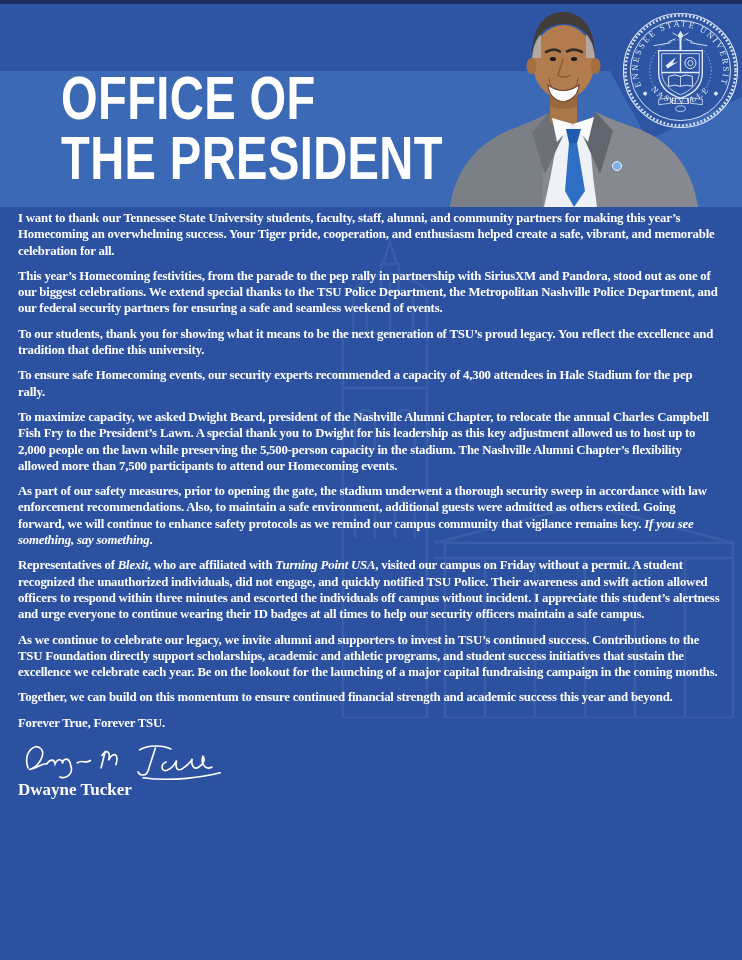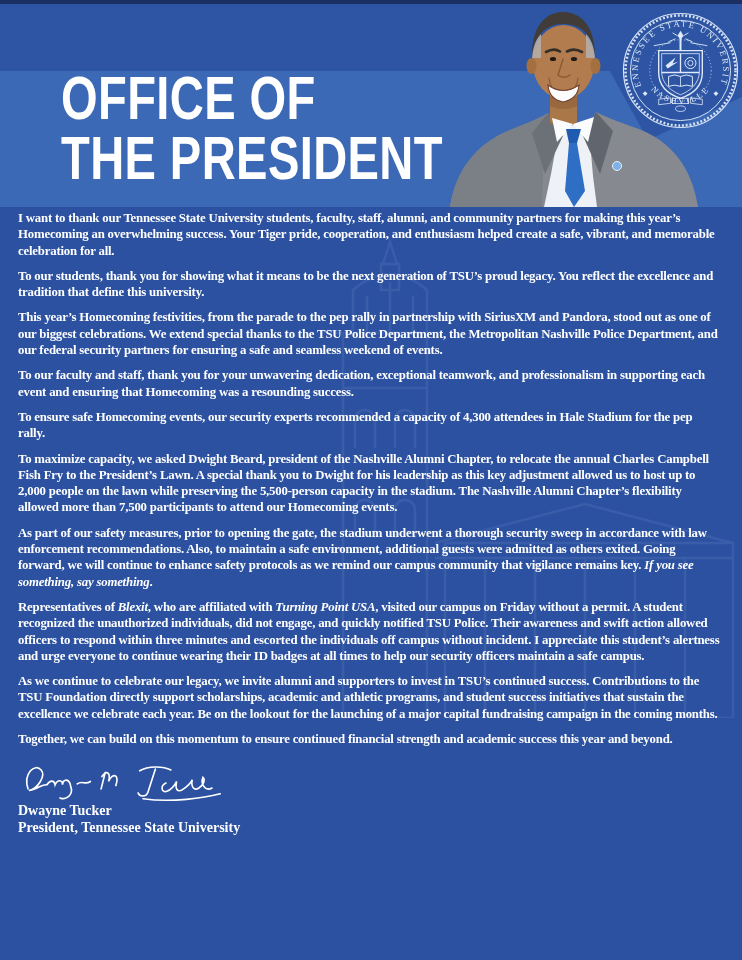--- a/index.html
+++ b/index.html
@@ -41,21 +41,21 @@
     position:absolute;left:0;top:210px;width:742px;z-index:2;
     padding:0 21px 0 18px;color:var(--text);
   }
   .para,.closing{
     margin:0 0 9px;font-weight:700;
     font-size:12.8px;line-height:16.3px;letter-spacing:-.2px;
   }
   .para em{font-style:italic;}
   .closing{margin:7px 0 2px;}
   .signature-svg{display:block;margin:4px 0 0 0;}
-  .sig-name,.sig-title{font-weight:700;font-size:14px;line-height:17px;}
+  .sig-name,.sig-title{font-weight:700;font-size:17px;line-height:17px;}
 </style>
 </head>
 <body>
 
 <div class="page">
   <div class="top-strip"></div>
 
   <div class="header">
     <div class="band"></div>
     <div class="band-notch"></div>
@@ -173,39 +173,38 @@
       <line x1="240" y1="320" x2="240" y2="480"></line>
       <line x1="290" y1="320" x2="290" y2="480"></line>
       <line x1="340" y1="320" x2="340" y2="480"></line>
       <line x1="390" y1="320" x2="390" y2="480"></line>
     </g>
   </svg>
 
   <div class="letter">
     <div>
         <p class="para"><span>I want to thank our Tennessee State University students, faculty, staff, alumni, and community partners for making this year’s Homecoming an overwhelming success. Your Tiger pride, cooperation, and enthusiasm helped create a safe, vibrant, and memorable celebration for all.</span></p>
+        <p class="para"><span>This year’s Homecoming festivities, from the parade to the pep rally in partnership with SiriusXM and Pandora, stood out as one of our biggest celebrations. We extend special thanks to the TSU Police Department, the Metropolitan Nashville Police Department, and our federal security partners for ensuring a safe and seamless weekend of events.</span></p>
         <p class="para"><span>To our students, thank you for showing what it means to be the next generation of TSU’s proud legacy. You reflect the excellence and tradition that define this university.</span></p>
-        <p class="para"><span>This year’s Homecoming festivities, from the parade to the pep rally in partnership with SiriusXM and Pandora, stood out as one of our biggest celebrations. We extend special thanks to the TSU Police Department, the Metropolitan Nashville Police Department, and our federal security partners for ensuring a safe and seamless weekend of events.</span></p>
-        <p class="para"><span>To our faculty and staff, thank you for your unwavering dedication, exceptional teamwork, and professionalism in supporting each event and ensuring that Homecoming was a resounding success.</span></p>
         <p class="para"><span>To ensure safe Homecoming events, our security experts recommended a capacity of 4,300 attendees in Hale Stadium for the pep rally.</span></p>
         <p class="para"><span>To maximize capacity, we asked Dwight Beard, president of the Nashville Alumni Chapter, to relocate the annual Charles Campbell Fish Fry to the President’s Lawn. A special thank you to Dwight for his leadership as this key adjustment allowed us to host up to 2,000 people on the lawn while preserving the 5,500-person capacity in the stadium. The Nashville Alumni Chapter’s flexibility allowed more than 7,500 participants to attend our Homecoming events.</span></p>
         <p class="para"><span>As part of our safety measures, prior to opening the gate, the stadium underwent a thorough security sweep in accordance with law enforcement recommendations. Also, to maintain a safe environment, additional guests were admitted as others exited. Going forward, we will continue to enhance safety protocols as we remind our campus community that vigilance remains key. </span><em>If you see something, say something</em><span>.</span></p>
         <p class="para"><span>Representatives of </span><em>Blexit</em><span>, who are affiliated with </span><em>Turning Point USA</em><span>, visited our campus on Friday without a permit. A student recognized the unauthorized individuals, did not engage, and quickly notified TSU Police. Their awareness and swift action allowed officers to respond within three minutes and escorted the individuals off campus without incident. I appreciate this student’s alertness and urge everyone to continue wearing their ID badges at all times to help our security officers maintain a safe campus.</span></p>
         <p class="para"><span>As we continue to celebrate our legacy, we invite alumni and supporters to invest in TSU’s continued success. Contributions to the TSU Foundation directly support scholarships, academic and athletic programs, and student success initiatives that sustain the excellence we celebrate each year. Be on the lookout for the launching of a major capital fundraising campaign in the coming months.</span></p>
         <p class="para"><span>Together, we can build on this momentum to ensure continued financial strength and academic success this year and beyond.</span></p>
       </div>
+    <p class="closing">Forever True, Forever TSU.</p>
 
     <svg class="signature-svg" width="250" height="46" viewBox="0 0 300 56" aria-label="Dwayne N Tucker">
       <g stroke="#ffffff" stroke-width="2" fill="none" stroke-linecap="round">
         <path d="M10,40 C4,22 18,8 26,17 C32,24 22,40 11,42 C20,41 28,34 33,35 C37,29 42,29 43,35 C46,28 52,29 52,35 C52,29 58,27 61,33 L63,41 C63,49 55,54 49,51"></path>
         <path d="M70,34 C76,29 79,36 86,31"></path>
         <path d="M104,20 L99,40 M100,25 C106,16 111,21 108,31 C114,19 121,23 117,36"></path>
         <path d="M146,18 C156,12 174,12 184,17"></path>
         <path d="M165,16 L156,44 C154,50 146,50 144,45"></path>
         <path d="M178,33 C171,36 172,45 179,43 C185,41 189,35 191,31 C189,39 191,45 198,41 C204,37 208,33 210,29 C208,37 212,43 218,39 C224,35 226,29 223,26 C220,33 225,44 234,39"></path>
         <path d="M150,52 C185,57 225,51 244,46"></path>
       </g>
     </svg>
 
     <div class="sig-name">Dwayne Tucker</div>
-    <div class="sig-title">President, Tennessee State University</div>
   </div>
 </div>
 
 </body></html>

